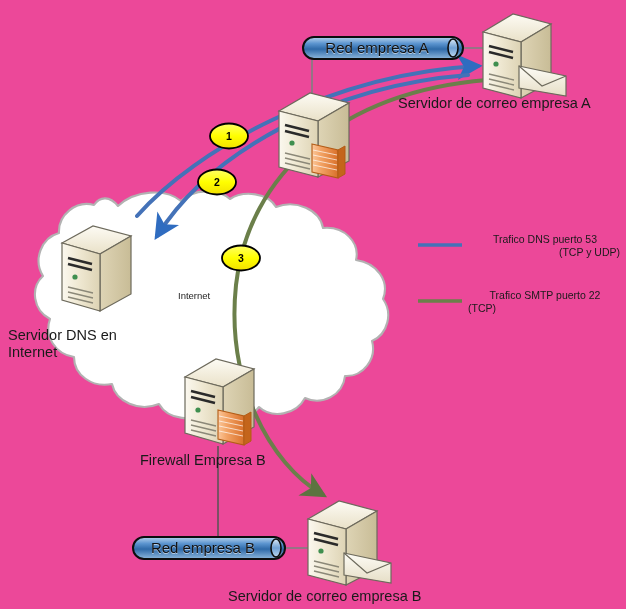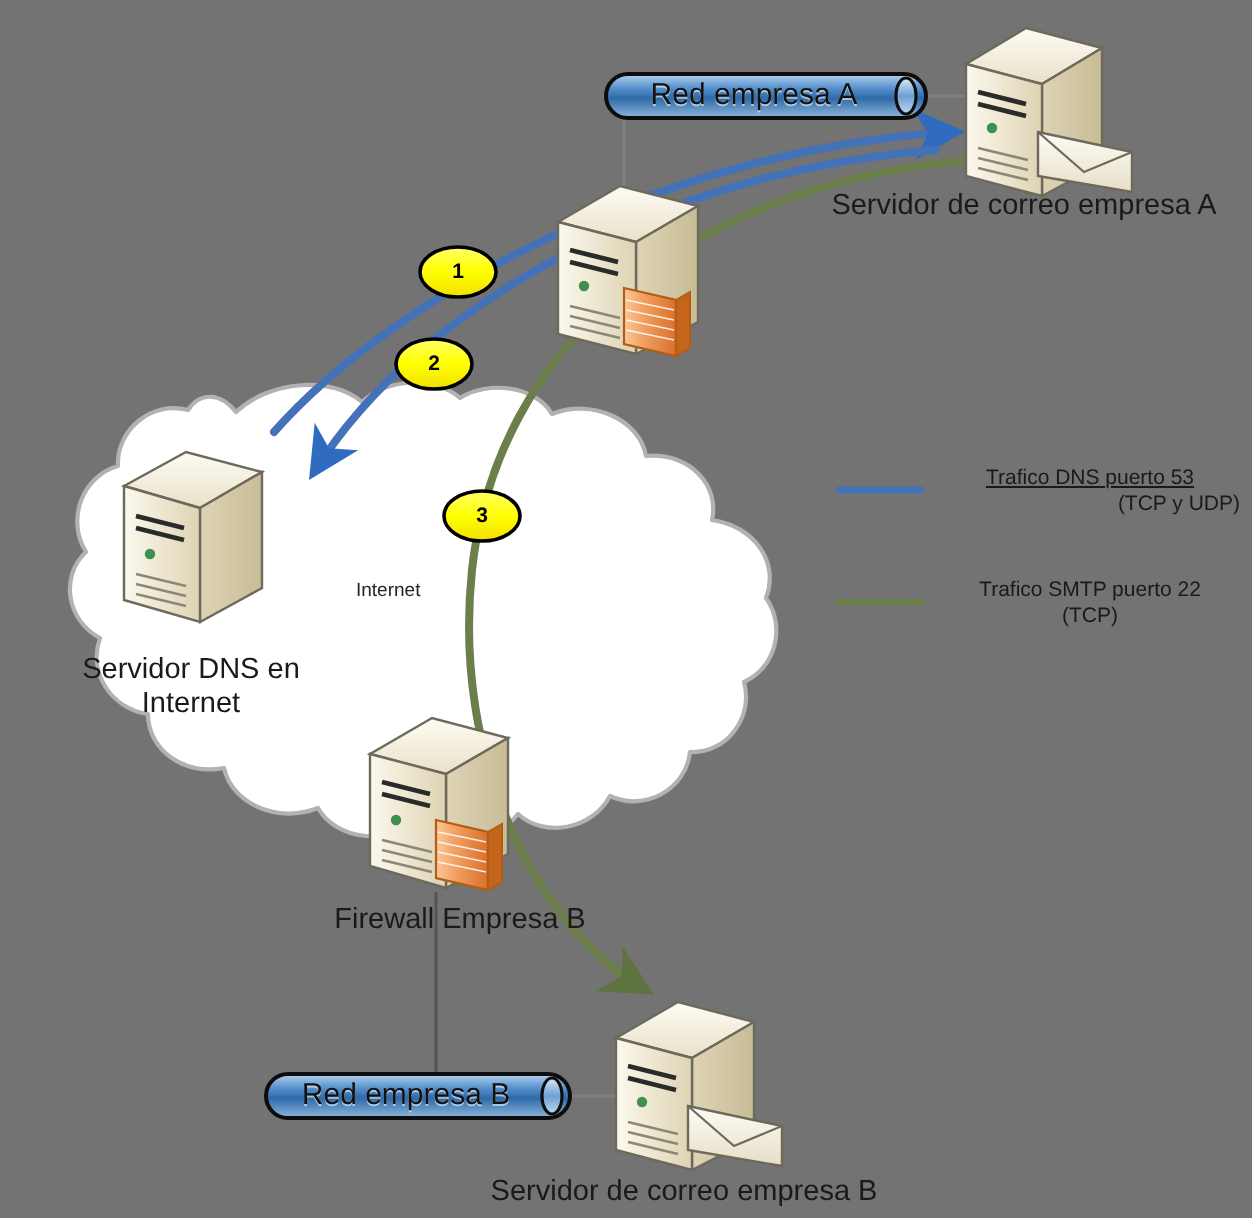--- a/index.html
+++ b/index.html
@@ -4,34 +4,33 @@
 <style>
   html, body {
     margin: 0;
     padding: 0;
     background: #ffffff;
   }
   #canvas {
     position: relative;
     width: 626px;
     height: 609px;
-    background: #737373;
+    background: #ec4899;
     overflow: hidden;
     font-family: "Liberation Sans", sans-serif;
   }
   #artwork {
     position: absolute;
     left: 0;
     top: 0;
     width: 626px;
     height: 609px;
   }
   .node-label {
     position: absolute;
-    text-align: center;
     color: #1a1a1a;
     font-family: "Liberation Sans", sans-serif;
     font-size: 14.5px;
     line-height: 17px;
     white-space: nowrap;
   }
   .bar-label {
     position: absolute;
     text-align: center;
     color: #111111;
@@ -276,19 +275,19 @@
   <div class="node-label" style="left:228px; top:588px; width:228px;">Servidor de correo empresa B</div>
 
   <div class="node-label" style="left:140px; top:452px; width:180px;">Firewall Empresa B</div>
 
   <div class="cloud-label" style="left:178px; top:290px;">Internet</div>
 
   <div class="step-num" style="left:210px; top:130px; width:38px;">1</div>
   <div class="step-num" style="left:198px; top:176px; width:38px;">2</div>
   <div class="step-num" style="left:222px; top:252px; width:38px;">3</div>
 
-  <div class="legend-text" style="left:470px; top:233px; width:150px; text-align:center;text-decoration:underline;">Trafico DNS puerto 53</div>
+  <div class="legend-text" style="left:470px; top:233px; width:150px; text-align:center;">Trafico DNS puerto 53</div>
   <div class="legend-text" style="left:470px; top:246px; width:150px; text-align:right;">(TCP y UDP)</div>
 
   <div class="legend-text" style="left:468px; top:289px; width:154px; text-align:center;">Trafico SMTP puerto 22</div>
-  <div class="legend-text" style="left:468px; top:302px; width:154px; text-align:center;">(TCP)</div>
+  <div class="legend-text" style="left:468px; top:302px; width:154px; text-align:left;">(TCP)</div>
 
 </div>
 
 </body></html>

